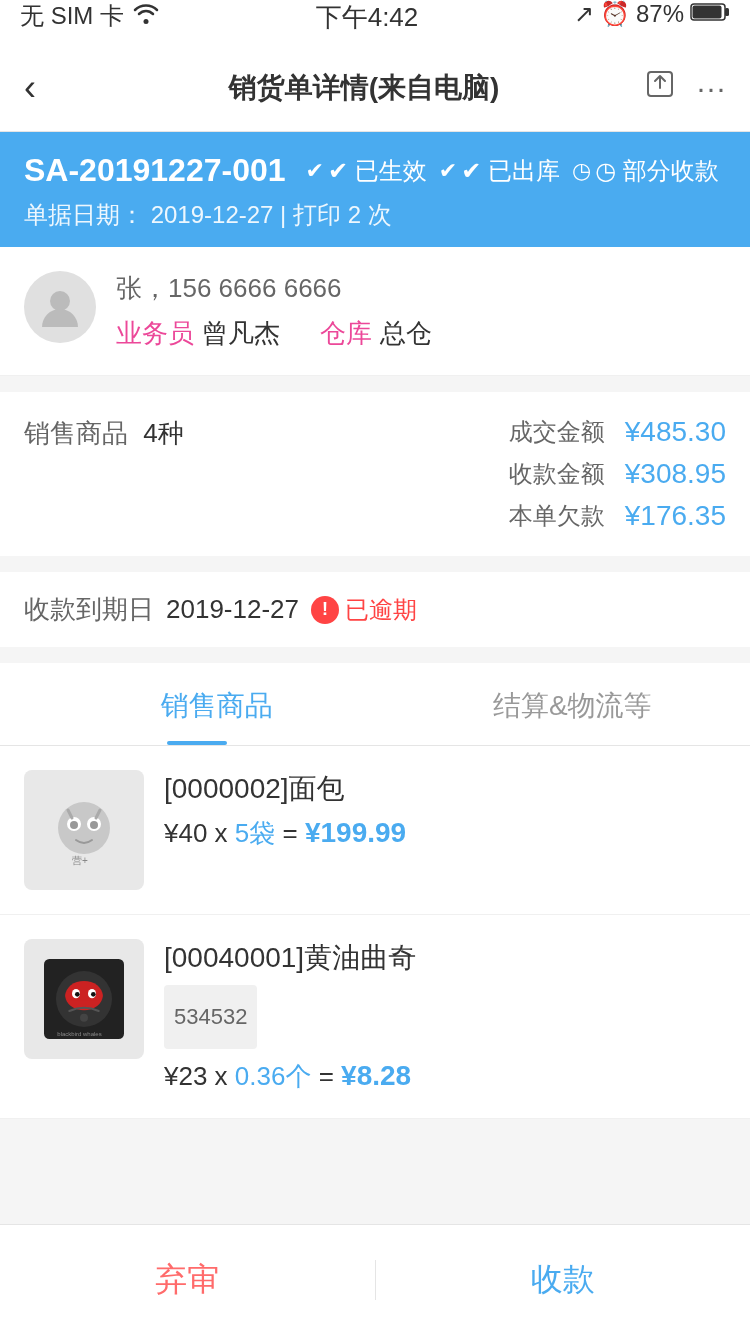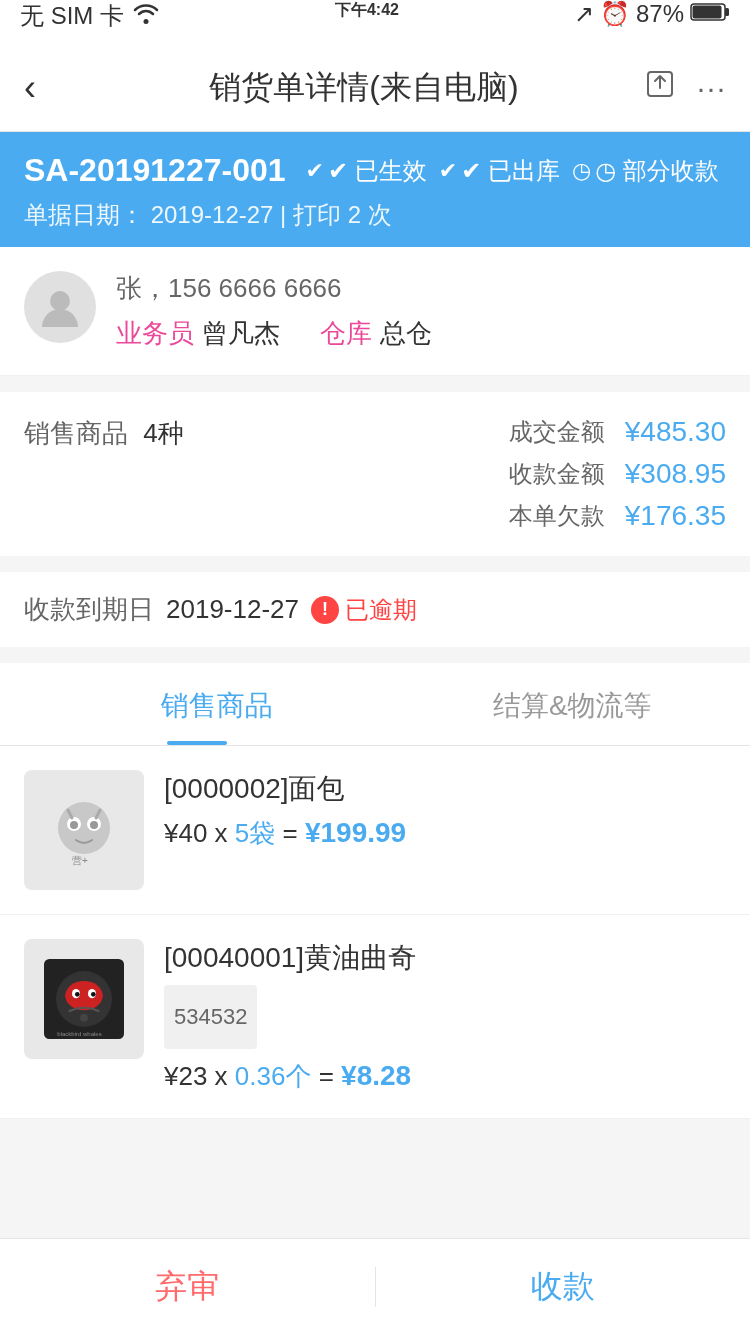--- a/index.html
+++ b/index.html
@@ -18,41 +18,41 @@
       height: 44px;
       background: #fff;
       display: flex;
       align-items: flex-start;
       justify-content: space-between;
       padding: 0 20px;
       font-size: 24px;
       font-weight: 500;
     }
     .status-left { display: flex; align-items: center; gap: 8px; }
-    .status-center { font-weight: 700; font-size: 16px; }
+    .status-center { font-weight: 400; font-size: 26px; }
     .status-right { display: flex; align-items: center; gap: 6px; font-size: 24px; }
 
     
     .nav-bar {
       height: 88px;
       background: #fff;
       display: flex;
       align-items: center;
       justify-content: space-between;
       padding: 0 24px;
       border-bottom: 1px solid #e5e5e5;
     }
     .nav-back {
       font-size: 36px;
       color: #333;
       width: 60px;
     }
     .nav-title {
-      font-size: 32px;
-      font-weight: 400;
+      font-size: 28px;
+      font-weight: 700;
       color: #333;
     }
     .nav-actions {
       display: flex;
       align-items: center;
       gap: 20px;
     }
     .nav-icon {
       font-size: 30px;
       color: #666;
@@ -269,21 +269,21 @@
     }
     .price-highlight { color: #4AABF0; }
     .price-total { color: #4AABF0; font-weight: 600; font-size: 28px; }
 
     
     .bottom-bar {
       position: fixed;
       bottom: 0;
       left: 0;
       width: 750px;
-      height: 96px;
+      height: 110px;
       background: #fff;
       border-top: 1px solid #e5e5e5;
       display: flex;
       align-items: center;
     }
     .bottom-btn {
       flex: 1;
       text-align: center;
       font-size: 32px;
       font-weight: 500;

